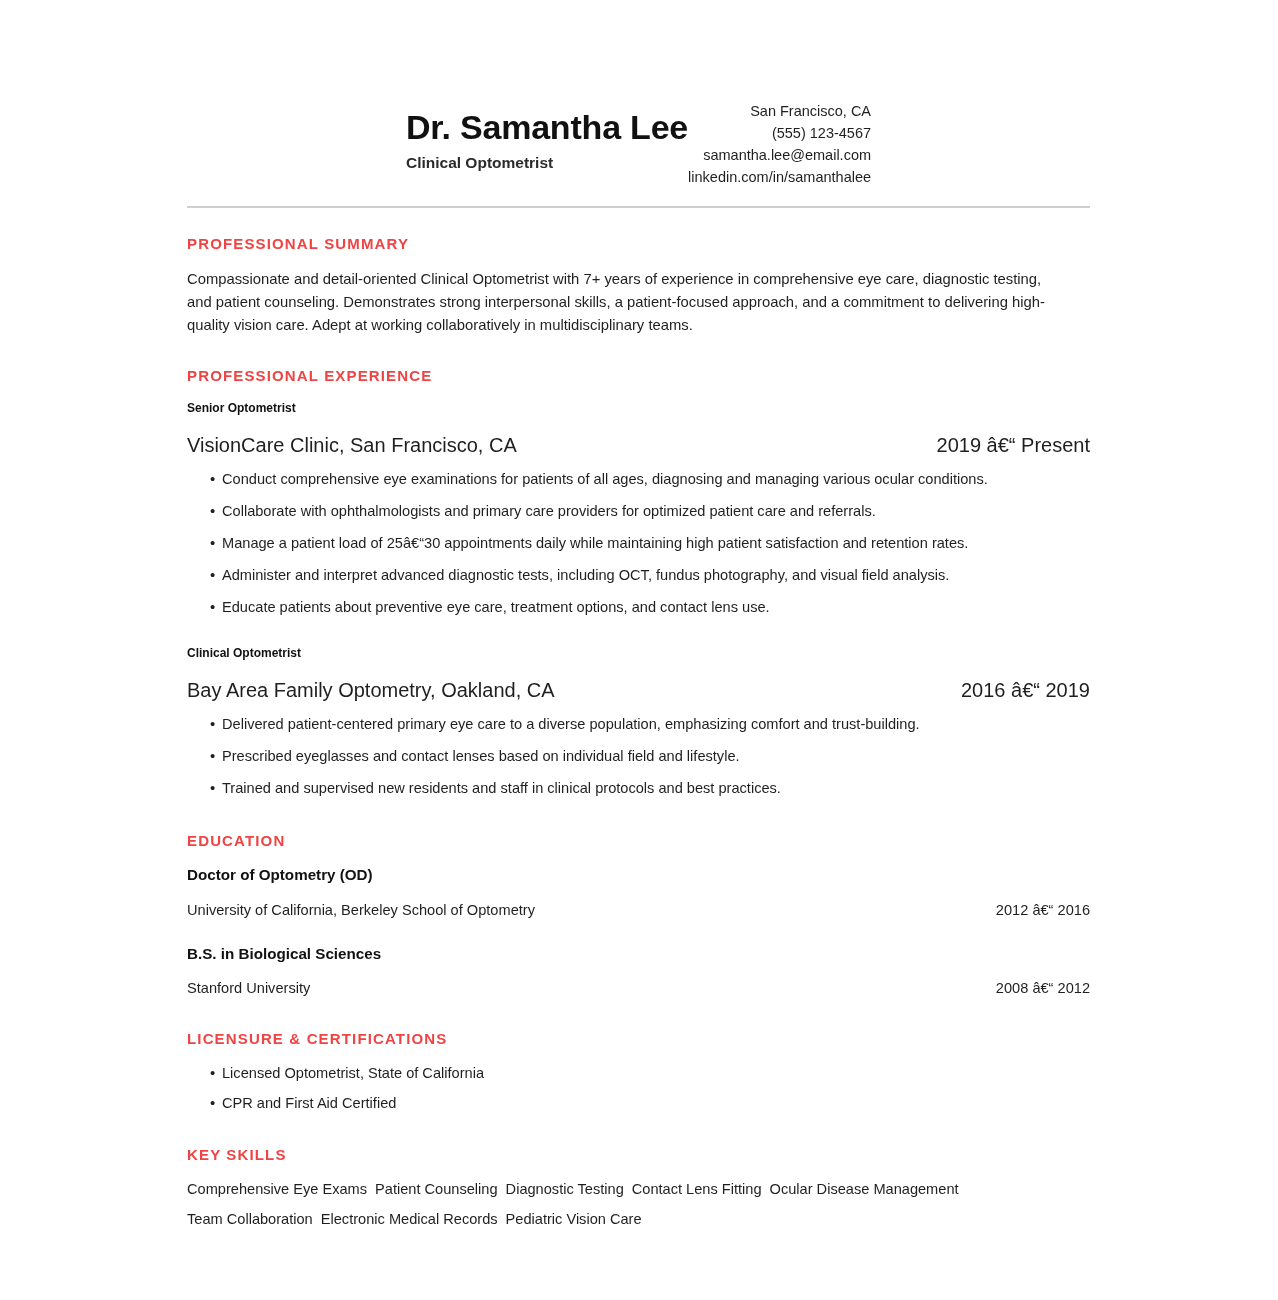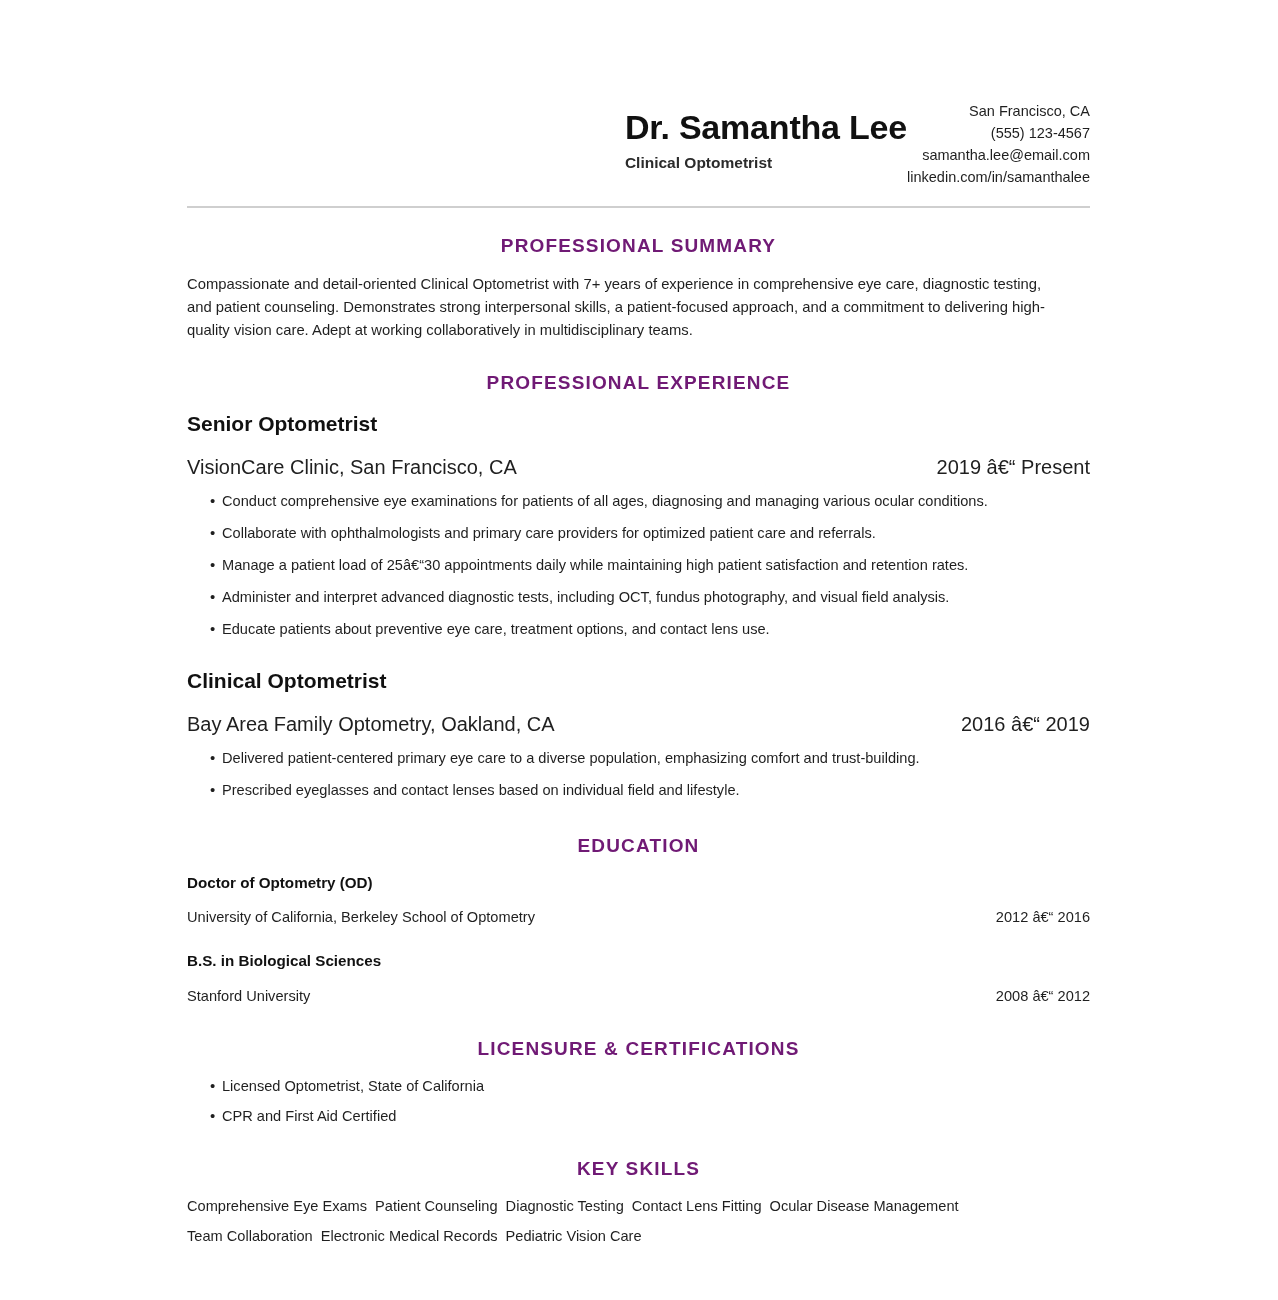--- a/index.html
+++ b/index.html
@@ -18,21 +18,21 @@
     width: 1278px;
     min-height: 1300px;
     background: #ffffff;
     box-sizing: border-box;
     padding: 96px 188px 0 187px;
   }
 
   
   .header {
     display: flex;
-    justify-content: flex-end;
+    justify-content: center;
     align-items: flex-start;
   }
   .identity { padding-top: 14px; }
   .name {
     font-size: 34px;
     font-weight: bold;
     letter-spacing: -0.2px;
     line-height: 1.05;
     color: #111111;
     margin: 0;
@@ -57,40 +57,39 @@
   .rule {
     border: 0;
     border-top: 2px solid #cfcfcf;
     margin: 18px 0 0 0;
     width: 903px;
   }
 
   
   .section { margin-top: 27px; }
   .section-title {
-    font-size: 19px;
+    font-size: 15px;
     font-weight: bold;
     letter-spacing: 1.15px;
-    color: #701a75;
+    color: #ef4444;
     text-transform: uppercase;
     margin-bottom: 16px;
-    text-align: center;
   }
   .summary-text {
     font-size: 14.8px;
     line-height: 1.55;
     color: #1f1f1f;
     max-width: 880px;
   }
 
   
   .entry { margin-bottom: 4px; }
   .entry + .entry { margin-top: 26px; }
   .entry-title {
-    font-size: 21px;
+    font-size: 12px;
     font-weight: bold;
     color: #111111;
     line-height: 1.35;
   }
   .entry-line {
     display: flex;
     justify-content: space-between;
     align-items: flex-start;
     font-size: 20px;
     color: #1f1f1f;
@@ -210,20 +209,21 @@
 
     <div class="entry">
       <div class="entry-title">Clinical Optometrist</div>
       <div class="entry-line">
         <span class="entry-org">Bay Area Family Optometry, Oakland, CA</span>
         <span class="entry-date">2016 â€“ 2019</span>
       </div>
       <ul class="bullets">
         <li>Delivered patient-centered primary eye care to a diverse population, emphasizing comfort and trust-building.</li>
         <li>Prescribed eyeglasses and contact lenses based on individual field and lifestyle.</li>
+        <li>Trained and supervised new residents and staff in clinical protocols and best practices.</li>
       </ul>
     </div>
   </div>
 
   <div class="section sec-edu">
     <div class="section-title">EDUCATION</div>
 
     <div class="edu-entry">
       <div class="edu-degree">Doctor of Optometry (OD)</div>
       <div class="edu-line">

